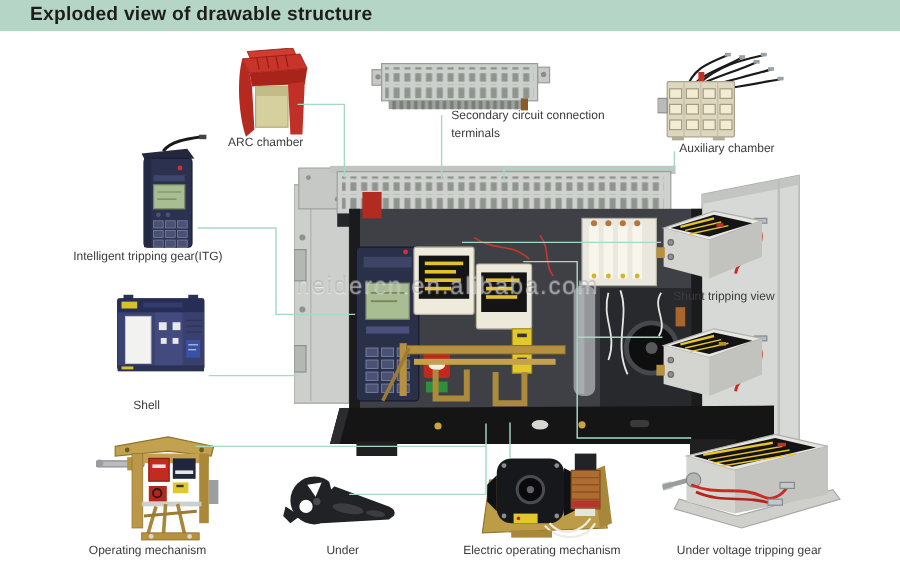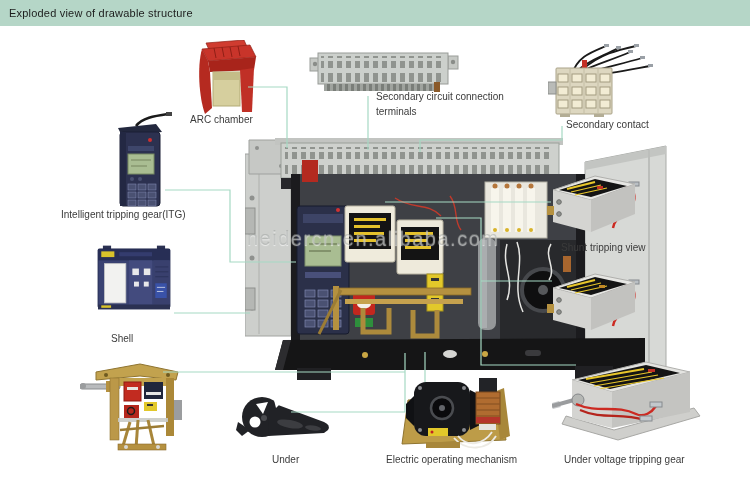--- a/index.html
+++ b/index.html
@@ -1,20 +1,20 @@
 <!DOCTYPE html>
 <html style="--header_bg: #b5d6c7; --connector: #a6d9c4; --label_color: #3b3b3b;"><head>
 <meta charset="utf-8">
 <style>
   html,body{margin:0;padding:0;background:#fff;}
   .page{position:relative;width:750px;height:489px;background:#ffffff;overflow:hidden;
         font-family:"Liberation Sans",sans-serif;}
   .header{position:absolute;left:0;top:0;width:750px;height:26px;
           background:var(--header_bg,#b5d6c7);display:flex;align-items:center;}
-  .header .title{font-size:11px;font-weight:normal;color:#1d1d1d;padding-left:9px;letter-spacing:.2px;}
+  .header .title{font-size:16px;font-weight:bold;color:#1d1d1d;padding-left:9px;letter-spacing:.2px;margin-left:16px;}
   .part{position:absolute;}
   .lines{position:absolute;left:0;top:0;pointer-events:none;}
   .lines path{fill:none;stroke:var(--connector,#a6d9c4);stroke-width:1.2px;}
   .lbl{position:absolute;font-size:10px;line-height:15px;color:var(--label_color,#3b3b3b);}
   .watermark{position:absolute;left:247px;top:227px;width:470px;font-size:20px;letter-spacing:1.5px;
              color:rgba(142,148,146,.42);text-shadow:0 1px 1px rgba(255,255,255,.65);white-space:nowrap;}
 </style>
 </head>
 <body>
 
@@ -400,21 +400,22 @@
     <path d="M481,281 H552"></path>
     <path d="M163,372 H405"></path>
     <path d="M405,353 V412 H291"></path>
     <path d="M425,352 V382"></path>
   </svg>
 
   <div class="watermark">neidercn.en.alibaba.com</div>
 
   <div class="lbl" style="left:190px;top:112px">ARC chamber</div>
   <div class="lbl" style="left:376px;top:89px;width:132px">Secondary circuit connection terminals</div>
-  <div class="lbl" style="left:566px;top:117px">Secondary contact</div>
+  <div class="lbl" style="left:566px;top:117px">Auxiliary chamber</div>
   <div class="lbl" style="left:61px;top:207px">Intelligent tripping gear(ITG)</div>
   <div class="lbl" style="left:111px;top:331px">Shell</div>
   <div class="lbl" style="left:561px;top:240px">Shunt tripping view</div>
+  <div class="lbl" style="left:74px;top:452px">Operating mechanism</div>
   <div class="lbl" style="left:272px;top:452px">Under</div>
   <div class="lbl" style="left:386px;top:452px">Electric operating mechanism</div>
   <div class="lbl" style="left:564px;top:452px">Under voltage tripping gear</div>
 
 </div>
 
 </body></html>

